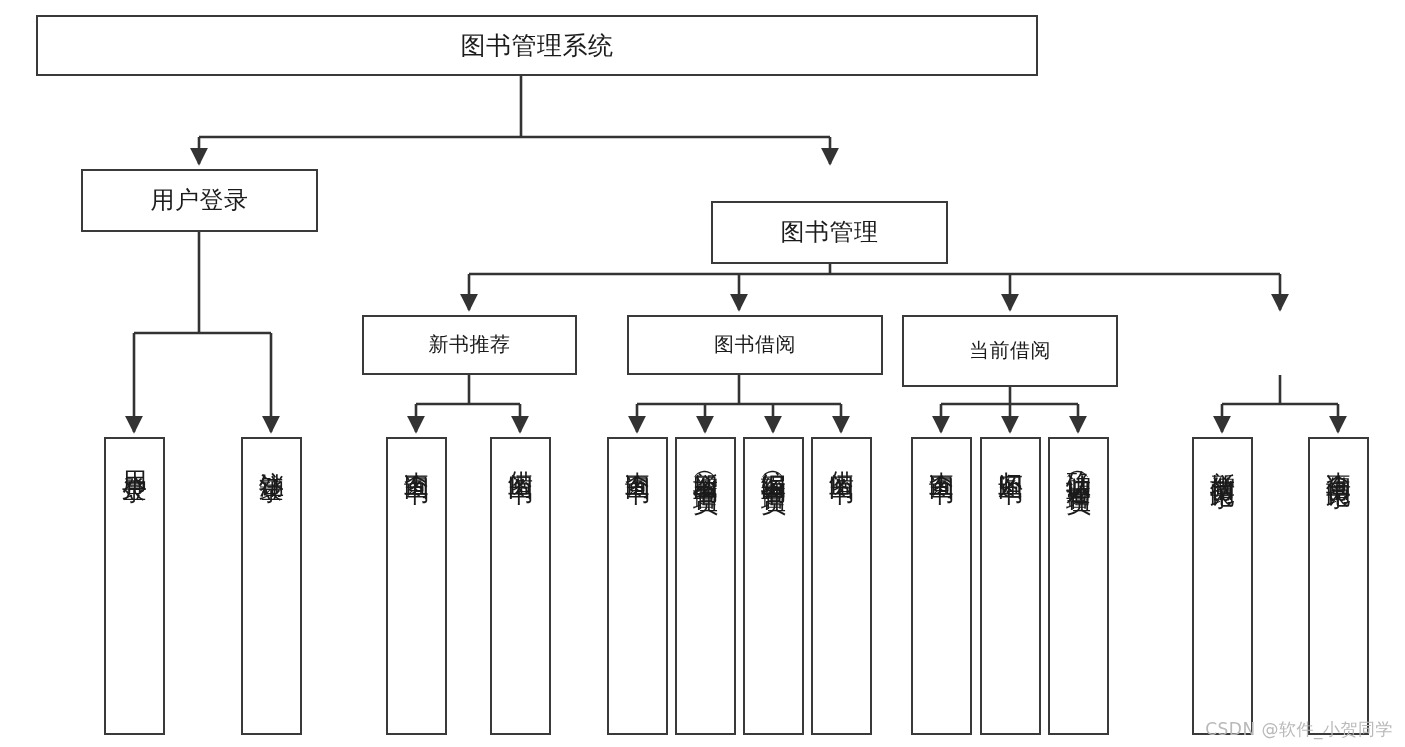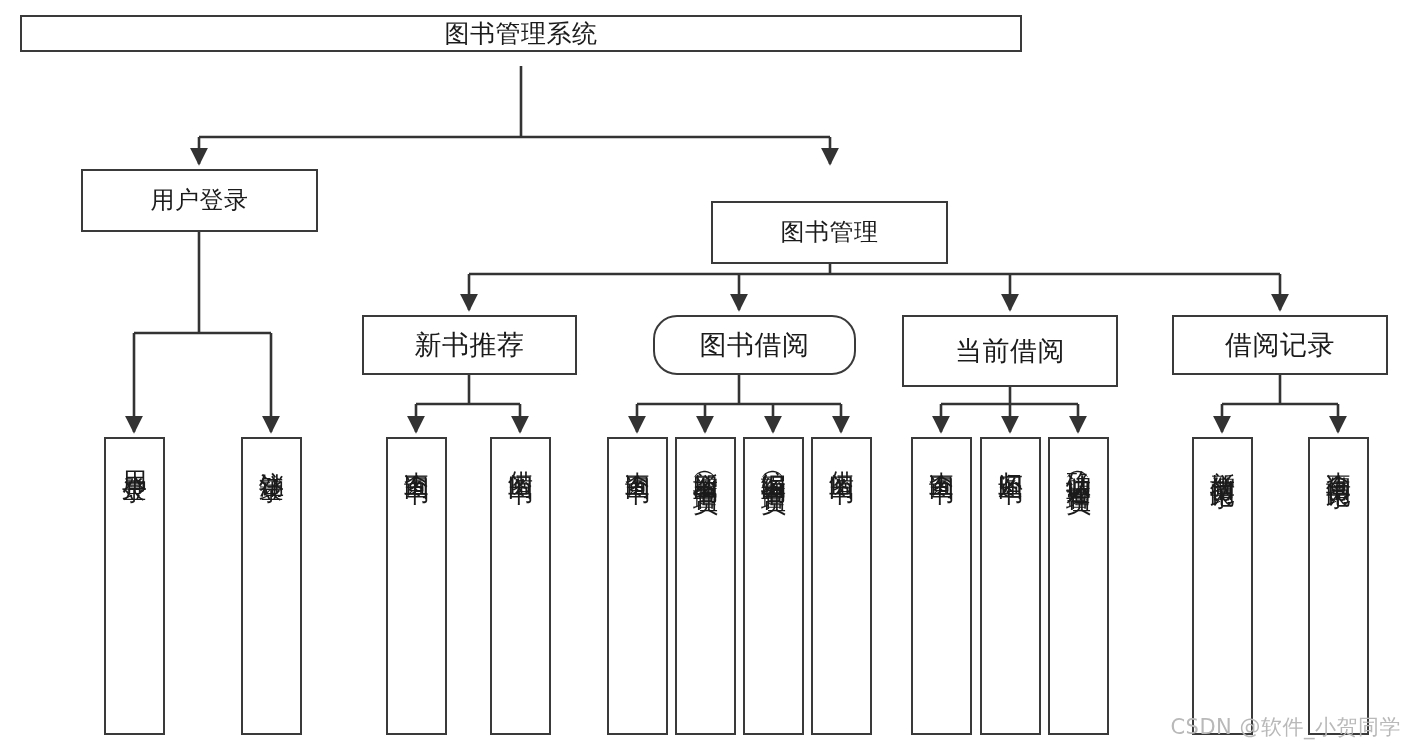--- a/index.html
+++ b/index.html
@@ -37,39 +37,39 @@
   }
   .node .label {
     display: block;
     line-height: 1.18;
     letter-spacing: 0.5px;
     text-align: center;
     white-space: nowrap;
   }
   .node.root .label { font-size: 25px; }
   .node.lvl2 .label { font-size: 24px; }
-  .node.lvl3 .label { font-size: 27px; }
+  .node.lvl3 .label { font-size: 20px; }
   .node.leaf {
     align-items: flex-start;
     justify-content: center;
     padding-top: 12px;
   }
   .node.leaf .label {
     writing-mode: vertical-rl;
     text-orientation: upright;
     font-size: 25px;
     letter-spacing: 3px;
     line-height: 1;
     white-space: nowrap;
   }
   .watermark {
     position: absolute;
-    right: 4px;
+    right: 12px;
     bottom: 6px;
-    font-size: 21px;
+    font-size: 17px;
     color: #b9b9b9;
     letter-spacing: 0.5px;
     z-index: 5;
     white-space: nowrap;
   }
 </style>
 </head>
 <body>
 
 <div id="canvas">
@@ -120,42 +120,39 @@
       <path d="M 1010 404 L 1010 432" marker-end="url(#arrow)"></path>
       <path d="M 1078 404 L 1078 432" marker-end="url(#arrow)"></path>
 
       <path d="M 1280 375 L 1280 404"></path>
       <path d="M 1222 404 L 1338 404"></path>
       <path d="M 1222 404 L 1222 432" marker-end="url(#arrow)"></path>
       <path d="M 1338 404 L 1338 432" marker-end="url(#arrow)"></path>
     </g>
   </svg>
 
-  <div class="node root" style="left:20px; top:15px; width:1002px; height:37px;">
+  <div class="node root" style="left:36px; top:15px; width:1002px; height:61px;">
     <span class="label">图书管理系统</span>
   </div>
 
   <div class="node lvl2" style="left:81px; top:169px; width:237px; height:63px;">
     <span class="label">用户登录</span>
   </div>
   <div class="node lvl2" style="left:711px; top:169px; width:237px; height:63px;margin-top:32px;">
     <span class="label">图书管理</span>
   </div>
 
   <div class="node lvl3" style="left:362px; top:315px; width:215px; height:60px;">
     <span class="label">新书推荐</span>
   </div>
-  <div class="node lvl3" style="left:653px; top:315px; width:203px; height:60px;border-radius:24px;">
+  <div class="node lvl3" style="left:627px; top:315px; width:256px; height:60px;">
     <span class="label">图书借阅</span>
   </div>
   <div class="node lvl3" style="left:902px; top:315px; width:216px; height:72px;">
     <span class="label">当前借阅</span>
-  </div>
-  <div class="node lvl3" style="left:1172px; top:315px; width:216px; height:60px;">
-    <span class="label">借阅记录</span>
   </div>
 
   <div class="node leaf" style="left:104px; top:437px; width:61px; height:298px;">
     <span class="label">用户登录</span>
   </div>
   <div class="node leaf" style="left:241px; top:437px; width:61px; height:298px;">
     <span class="label">注销登录</span>
   </div>
 
   <div class="node leaf" style="left:386px; top:437px; width:61px; height:298px;">

